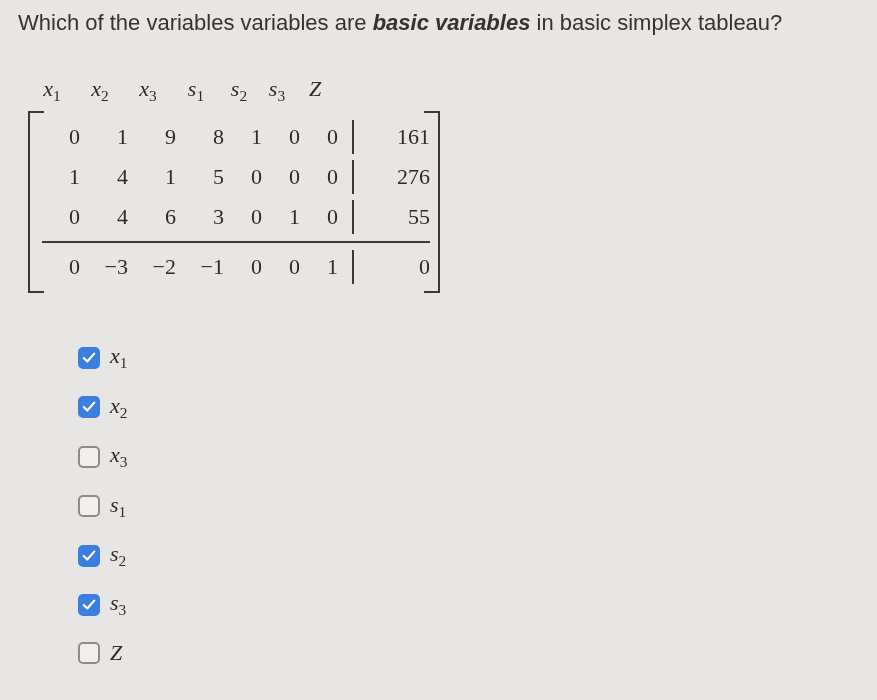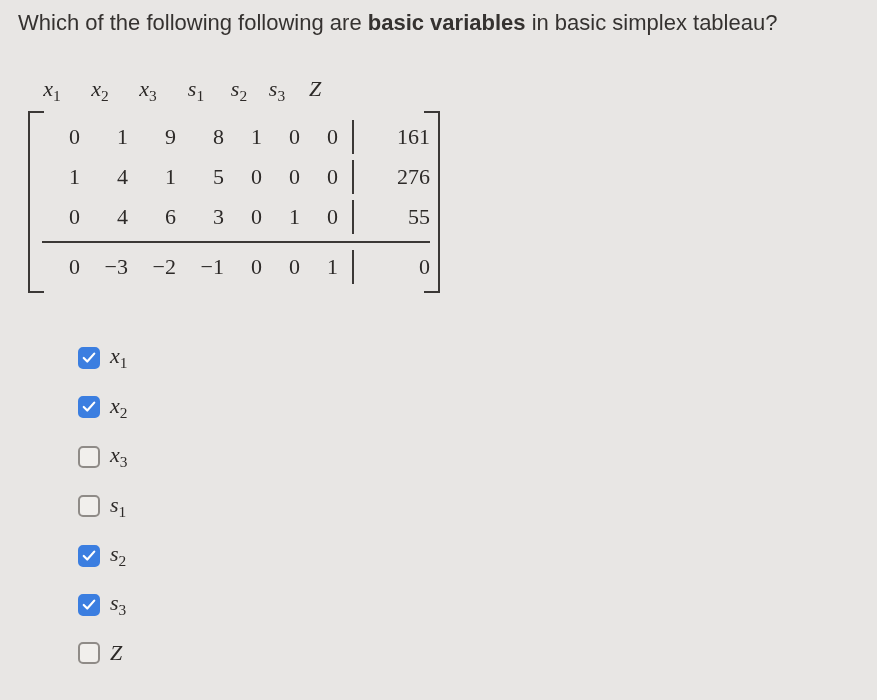--- a/index.html
+++ b/index.html
@@ -6,21 +6,21 @@
 body {
   width: 877px;
   height: 700px;
   background: #e8e6e4;
   font-family: "Segoe UI", Arial, sans-serif;
   color: #2d2a28;
   padding: 10px 18px;
   font-size: 22px;
 }
 .question { font-size: 22px; margin-bottom: 40px; color:#353230; }
-.question b { font-weight: bold; }
+.question b { font-weight: bold; font-style: italic; }
 .tableau-wrap { position: relative; padding-left: 0; margin-left: 10px; }
 .headers { display: flex; font-style: italic; font-family: Georgia, 'Times New Roman', serif; font-size: 22px; margin-bottom: 6px; text-align:center;}
 .headers span { display:inline-block; text-align:center; }
 .hx1 { width:48px; }
 .hx2 { width:48px; }
 .hx3 { width:48px; }
 .hs1 { width:48px; }
 .hs2 { width:38px; }
 .hs3 { width:38px; }
 .hz  { width:38px; font-style: italic; }
@@ -64,21 +64,21 @@
 }
 .chk.checked svg { display:block; }
 .chk svg { display:none; width:14px; height:14px; }
 sub { font-size: 0.7em; font-style: normal; }
 .var-label .sub{ font-size:0.7em; vertical-align: sub; font-style: normal;}
 </style>
 </head>
 <body>
 
 <div class="question">
-  <span>Which of the following following are </span><b>basic variables</b><span> in basic simplex tableau?</span>
+  <span>Which of the variables variables are </span><b>basic variables</b><span> in basic simplex tableau?</span>
 </div>
 
 <div class="tableau-wrap">
   <div class="headers">
     <span class="hx1"><span>x</span><sub>1</sub></span>
     <span class="hx2"><span>x</span><sub>2</sub></span>
     <span class="hx3"><span>x</span><sub>3</sub></span>
     <span class="hs1"><span>s</span><sub>1</sub></span>
     <span class="hs2"><span>s</span><sub>2</sub></span>
     <span class="hs3"><span>s</span><sub>3</sub></span>

